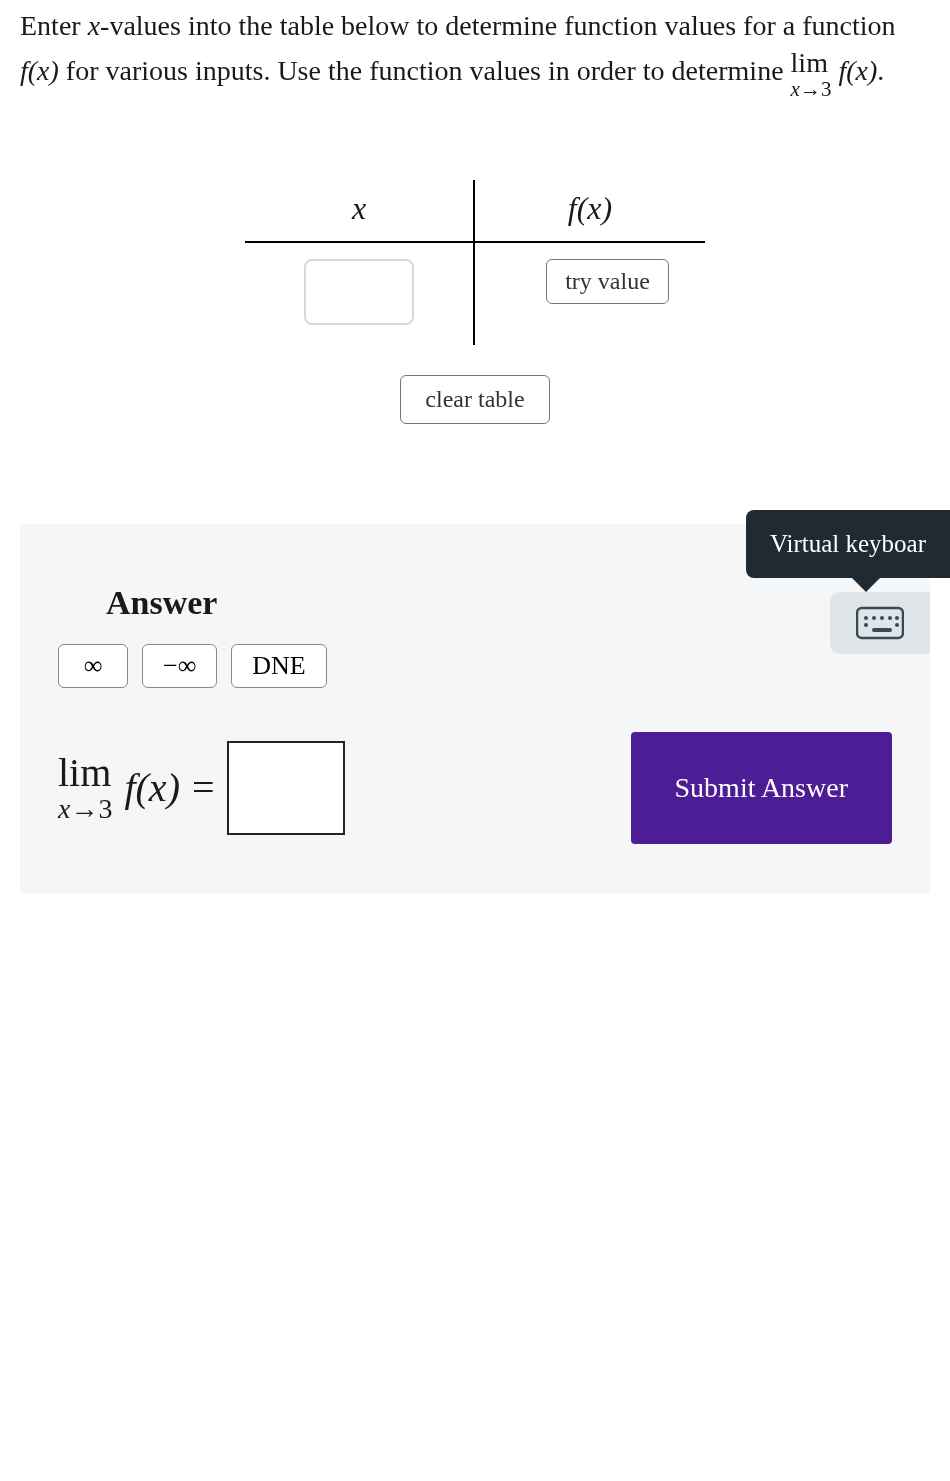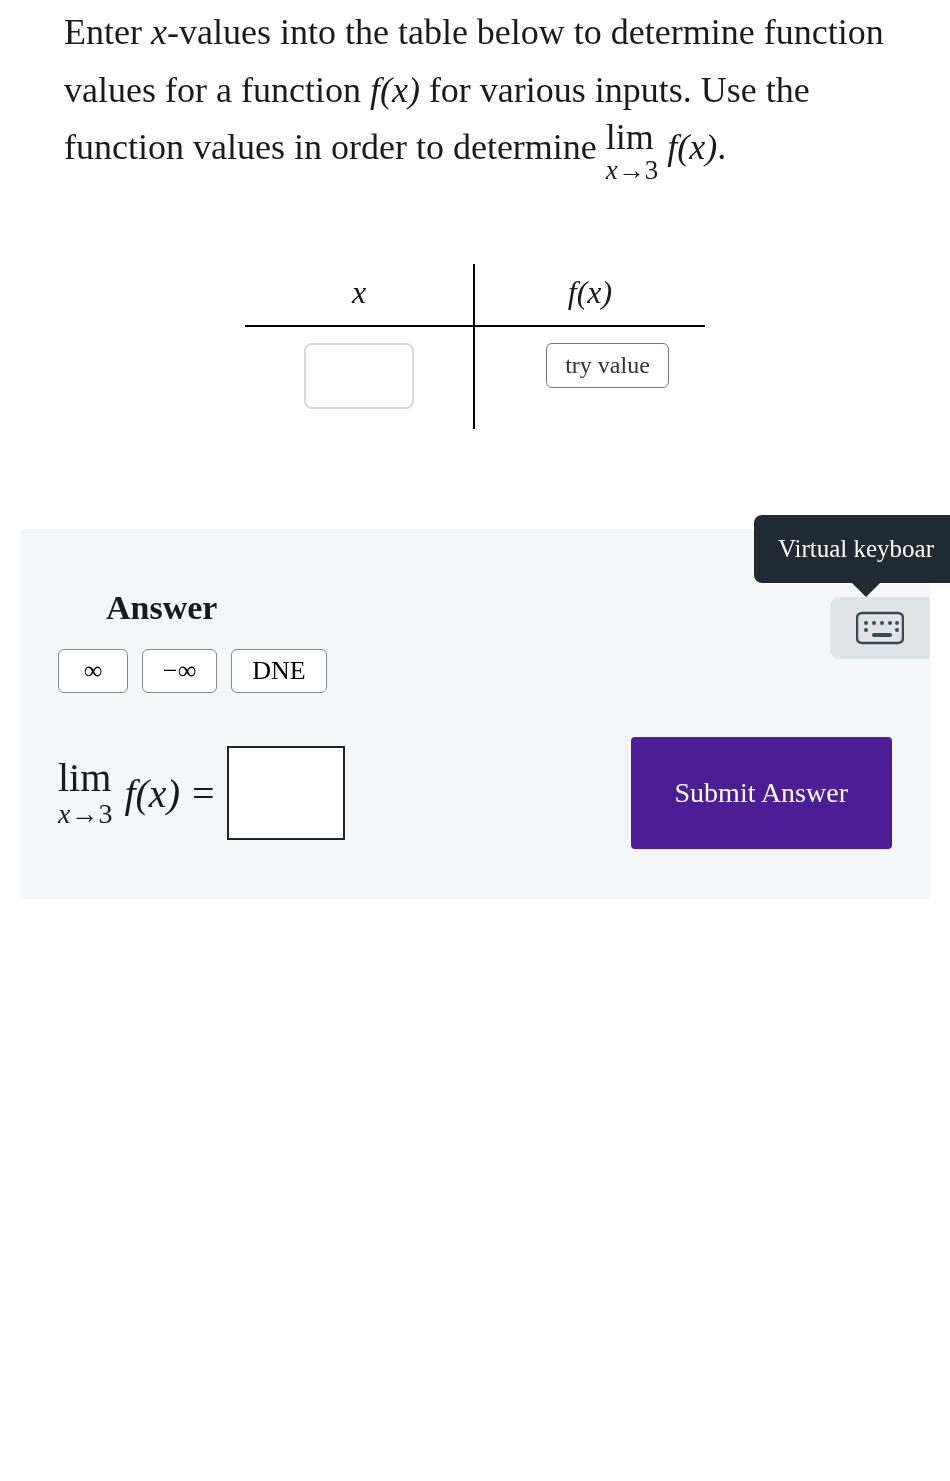--- a/index.html
+++ b/index.html
@@ -8,24 +8,23 @@
   font-family: Georgia, 'Times New Roman', serif;
   font-size: 28px;
   color: #1a1a1a;
   width: 950px;
   background: #fff;
 }
 .page {
   padding: 4px 20px 40px 20px;
 }
 .prompt {
-  font-size: 36px;
+  font-size: 28px;
   line-height: 1.6;
   margin-bottom: 80px;
-  margin-left: 44px;
 }
 .math-i { font-style: italic; font-family: 'Times New Roman', serif; }
 .limit {
   display: inline-flex;
   flex-direction: column;
   align-items: flex-start;
   vertical-align: top;
   line-height: 1;
 }
 .limit .lim { font-size: 1em; }
@@ -112,21 +111,21 @@
 
 
 .tooltip {
   position: absolute;
   top: -14px;
   right: -20px;
   background: #1f2a33;
   color: #fff;
   font-family: Georgia, serif;
   font-size: 25px;
-  padding: 20px 16px 20px 24px;
+  padding: 20px 24px 20px 24px;
   border-radius: 8px 0 0 8px;
 }
 .tooltip::after {
   content: "";
   position: absolute;
   bottom: -14px;
   right: 70px;
   border-left: 14px solid transparent;
   border-right: 14px solid transparent;
   border-top: 14px solid #1f2a33;
@@ -218,20 +217,21 @@
           <input class="x-input" value="" style="">
         </div>
       </div>
       <div class="fx-col">
         <div class="fx-head">f(x)</div>
         <div class="fx-cell">
           <button class="try-btn">try value</button>
         </div>
       </div>
     </div>
+    <button class="clear-btn">clear table</button>
   </div>
 
   <div class="answer-card">
     <div class="tooltip">Virtual keyboar</div>
     <div class="kb-chip">
       <svg viewBox="0 0 48 32">
         <rect x="1" y="1" width="46" height="30" rx="5" ry="5" fill="none" stroke="#3a4a55" stroke-width="2.5"></rect>
         <circle cx="10" cy="11" r="2" fill="#3a4a55"></circle>
           <circle cx="18" cy="11" r="2" fill="#3a4a55"></circle>
           <circle cx="26" cy="11" r="2" fill="#3a4a55"></circle>

